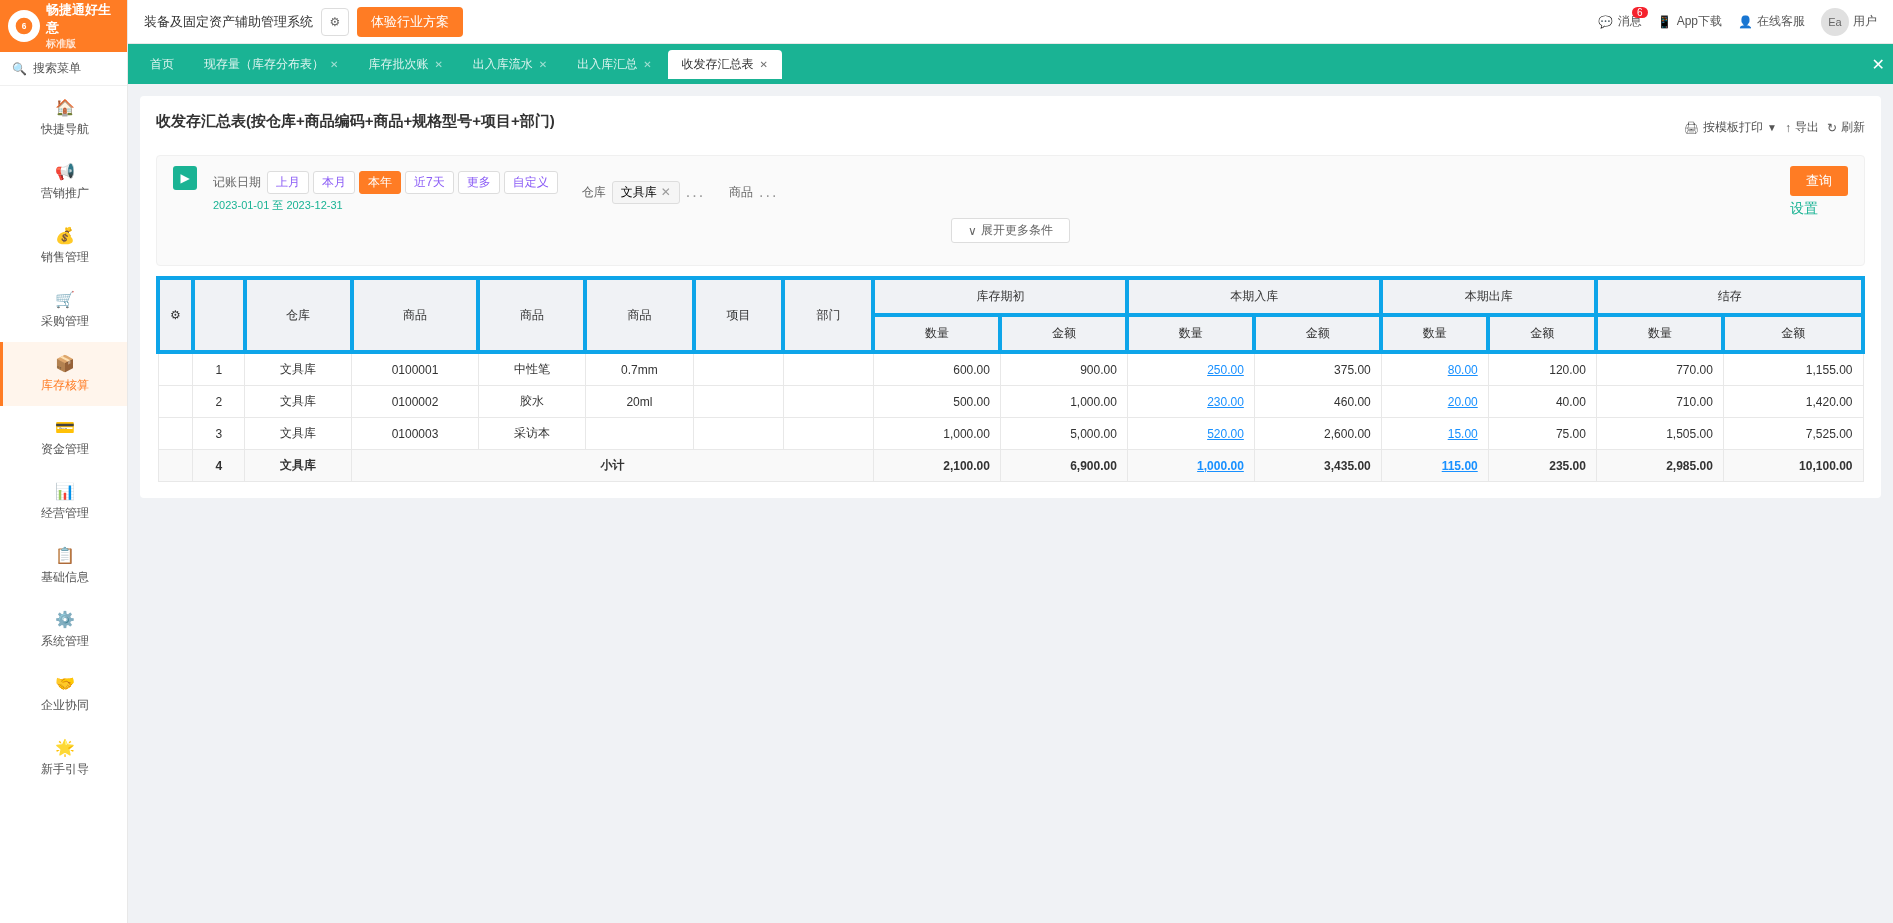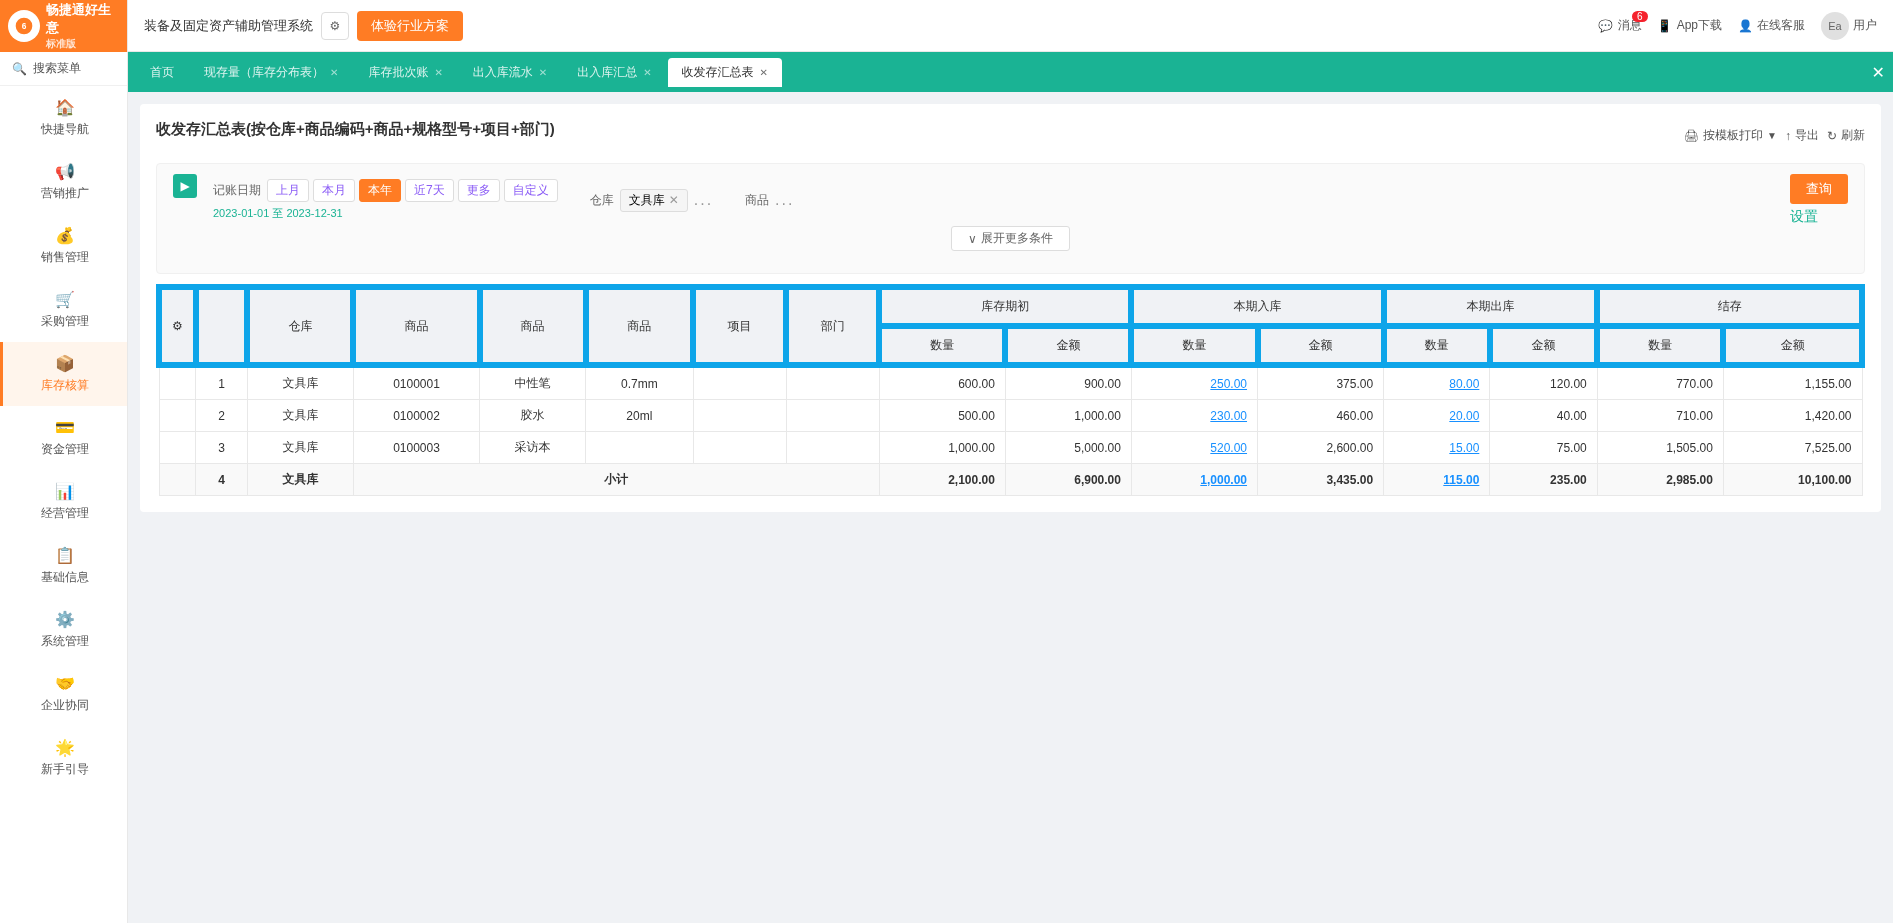--- a/index.html
+++ b/index.html
@@ -14,21 +14,21 @@
     .sidebar-search { display: flex; align-items: center; padding: 8px 12px; gap: 6px; cursor: pointer; color: #555; border-bottom: 1px solid #f0f0f0; }
     .sidebar-nav { flex: 1; overflow-y: auto; }
     .nav-item { display: flex; flex-direction: column; align-items: center; padding: 12px 8px; cursor: pointer; color: #555; font-size: 12px; gap: 4px; border-left: 3px solid transparent; }
     .nav-item.active { background: #fff5ec; color: #ff7c24; border-left-color: #ff7c24; }
     .nav-item-icon { font-size: 16px; }
 
     
     .main { flex: 1; display: flex; flex-direction: column; overflow: hidden; }
 
     
-    .top-header { background: #fff; height: 52px; display: flex; align-items: center; padding: 0 16px; border-bottom: 1px solid #e8e8e8; gap: 12px; justify-content: space-between; }
+    .top-header { background: #fff; height: 44px; display: flex; align-items: center; padding: 0 16px; border-bottom: 1px solid #e8e8e8; gap: 12px; justify-content: space-between; }
     .top-header-left { display: flex; align-items: center; gap: 8px; }
     .system-title { font-size: 13px; color: #333; }
     .settings-btn { width: 28px; height: 28px; border: 1px solid #ddd; border-radius: 4px; display: flex; align-items: center; justify-content: center; cursor: pointer; color: #666; }
     .trial-btn { background: #ff7c24; color: #fff; border: none; padding: 6px 14px; border-radius: 4px; cursor: pointer; font-size: 13px; }
     .top-header-right { display: flex; align-items: center; gap: 16px; color: #555; font-size: 12px; }
     .header-action { display: flex; align-items: center; gap: 4px; cursor: pointer; position: relative; }
     .badge { background: #f5222d; color: #fff; border-radius: 8px; padding: 0 4px; font-size: 10px; position: absolute; top: -6px; right: -6px; min-width: 16px; text-align: center; }
     .user-avatar { width: 28px; height: 28px; border-radius: 50%; background: #e0e0e0; display: flex; align-items: center; justify-content: center; font-size: 11px; color: #666; }
 
     
@@ -54,21 +54,21 @@
     .more-btn { color: #999; cursor: pointer; font-size: 16px; letter-spacing: 2px; }
     .query-btn { background: #ff7c24; color: #fff; border: none; padding: 6px 16px; border-radius: 3px; cursor: pointer; font-size: 13px; }
     .settings-link { color: #1ab394; cursor: pointer; font-size: 14px; }
 
     
     .expand-more { display: flex; align-items: center; justify-content: center; margin-bottom: 12px; }
     .expand-btn { border: 1px solid #ddd; padding: 3px 16px; border-radius: 3px; cursor: pointer; color: #666; font-size: 12px; display: flex; align-items: center; gap: 4px; background: #fff; }
 
     
     .data-table { width: 100%; border-collapse: collapse; font-size: 12px; }
-    .data-table th { background: #f0f2f5; padding: 8px 10px; text-align: center; border: 6px solid #0ea5e9; color: #333; font-weight: normal; white-space: nowrap; }
+    .data-table th { background: #f0f2f5; padding: 8px 10px; text-align: center; border: 4px solid #0ea5e9; color: #333; font-weight: normal; white-space: nowrap; }
     .data-table td { padding: 7px 10px; border: 1px solid #e8e8e8; text-align: center; color: #333; }
     .data-table .number { text-align: right; }
     .data-table .link { color: #1890ff; text-decoration: underline; cursor: pointer; }
     .data-table .subtotal td { font-weight: bold; background: #f9f9f9; }
     .col-settings { width: 30px; }
     .th-group { border-bottom: none; }
     .settings-icon-cell { color: #666; cursor: pointer; }
 
     
     .bottom-total { background: #f0f2f5; border-top: 1px solid #e8e8e8; padding: 8px 16px; display: flex; align-items: center; font-size: 12px; font-weight: bold; color: #333; position: sticky; bottom: 0; }
@@ -220,21 +220,21 @@
             <span>↻</span>
             <span>刷新</span>
           </div>
         </div>
       </div>
 
       <div class="filter-section">
         <div style="display:flex;align-items:flex-start;gap:8px;">
           <div class="filter-arrow">▶</div>
           <div style="flex:1;">
-            <div style="display:flex;align-items:center;gap:32px;flex-wrap:wrap;">
+            <div style="display:flex;align-items:center;gap:24px;flex-wrap:wrap;">
 
               <div style="display:flex;flex-direction:column;gap:2px;">
                 <div style="display:flex;align-items:center;gap:6px;">
                   <span class="filter-label">记账日期</span>
                   <div class="date-filters">
                     <button class="date-btn">上月</button>
                     <button class="date-btn">本月</button>
                     <button class="date-btn active">本年</button>
                     <button class="date-btn">近7天</button>
                     <button class="date-btn">更多</button>

